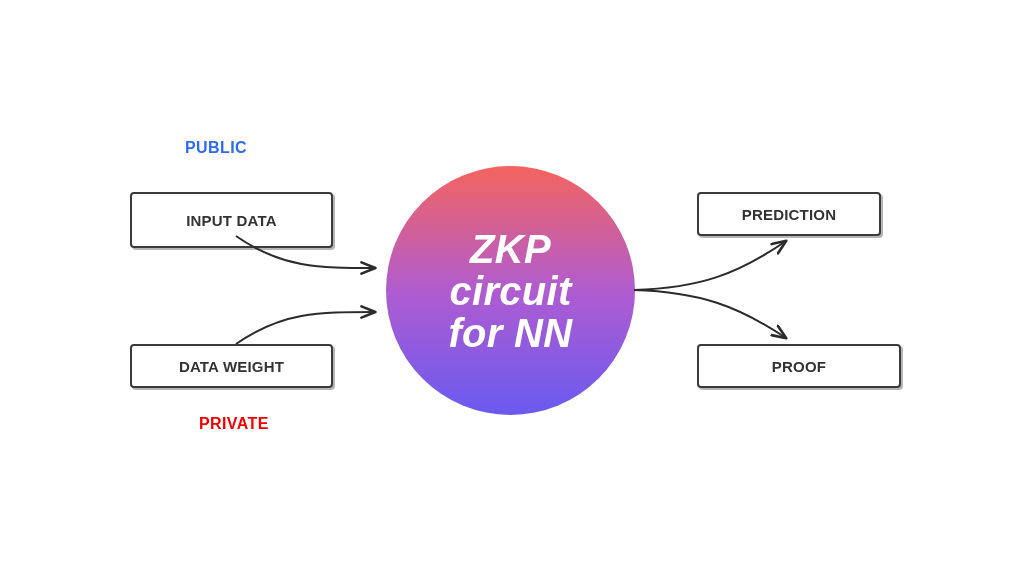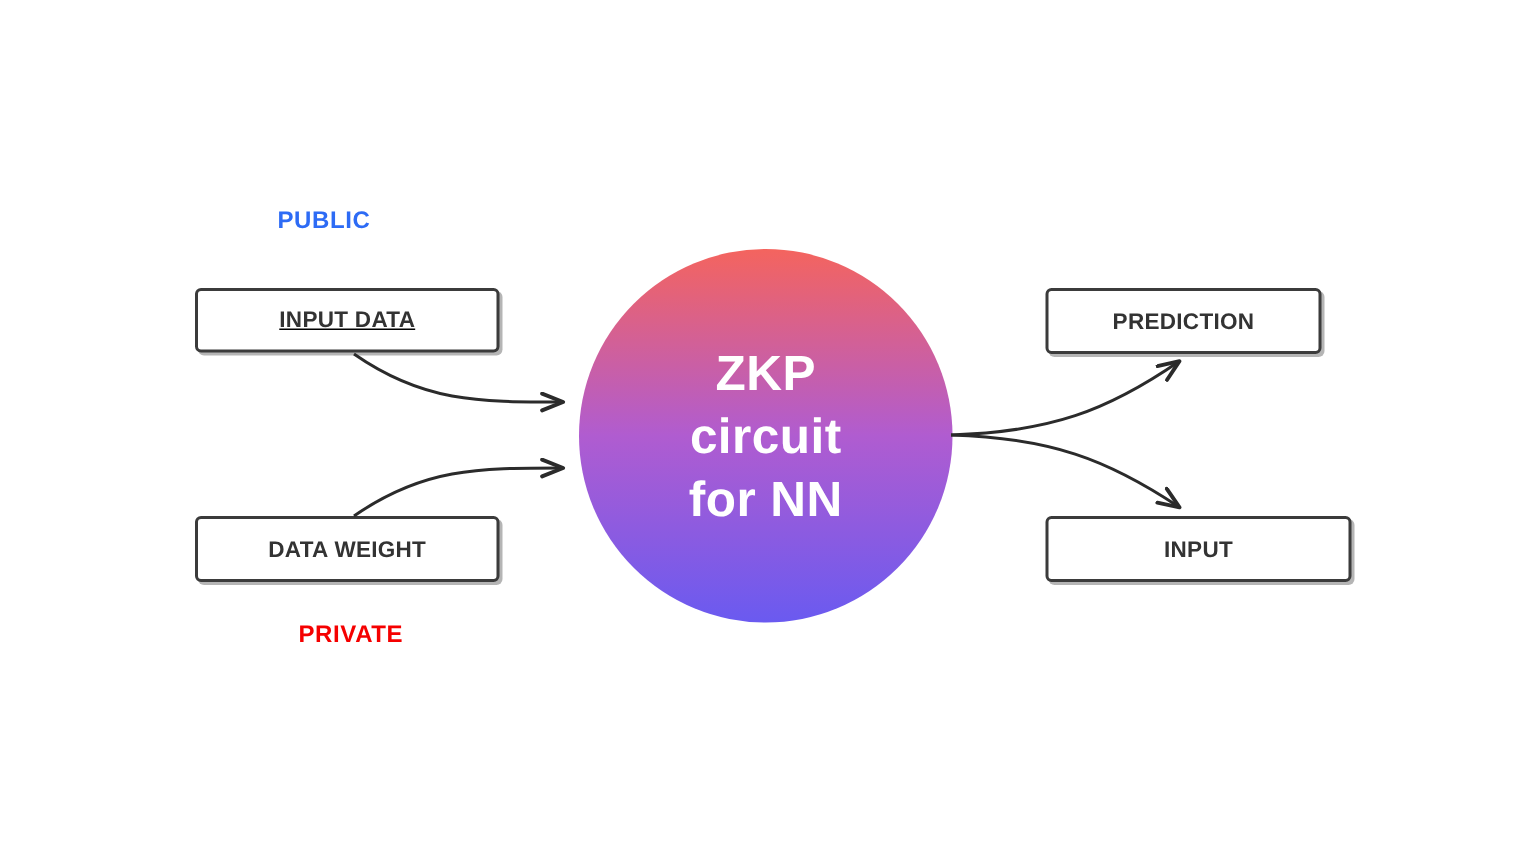--- a/index.html
+++ b/index.html
@@ -50,46 +50,47 @@
     align-items: center;
     justify-content: center;
   }
   .node-box .node-label {
     font-weight: bold;
     font-size: 15px;
     color: #333333;
     letter-spacing: 0.2px;
     white-space: nowrap;
   }
-  #box-input-data   { left: 130px; top: 192px; width: 203px; height: 43px; text-decoration: underline; }
+  #box-input-data   { left: 130px; top: 192px; width: 203px; height: 56px; }
   #box-model-weight { left: 130px; top: 344px; width: 203px; height: 44px; }
   #box-prediction   { left: 697px; top: 192px; width: 184px; height: 44px; }
   #box-proof        { left: 697px; top: 344px; width: 204px; height: 44px; }
 
   
   #zkp-circle {
     position: absolute;
     left: 386px;
     top: 166px;
     width: 249px;
     height: 249px;
     border-radius: 50%;
     display: flex;
     flex-direction: column;
     align-items: center;
     justify-content: center;
   }
   #zkp-circle .circle-line {
     color: #ffffff;
     font-weight: bold;
-    font-size: 33px;
+    font-size: 40px;
     line-height: 42px;
     text-align: center;
     white-space: nowrap;
     letter-spacing: 0.3px;
+    font-style: italic;
   }
 
   
   #connectors {
     position: absolute;
     left: 0;
     top: 0;
     width: 1024px;
     height: 576px;
     pointer-events: none;
@@ -115,21 +116,21 @@
 
   <div class="node-box" id="box-model-weight">
     <span class="node-label">DATA WEIGHT</span>
   </div>
 
   <div class="node-box" id="box-prediction">
     <span class="node-label">PREDICTION</span>
   </div>
 
   <div class="node-box" id="box-proof">
-    <span class="node-label">INPUT</span>
+    <span class="node-label">PROOF</span>
   </div>
 
   <div id="zkp-circle" style="background: linear-gradient(rgb(244, 100, 94) 0%, rgb(176, 92, 208) 50%, rgb(106, 90, 240) 100%);">
     <div class="circle-line" style="color: rgb(255, 255, 255);">ZKP</div>
     <div class="circle-line" style="color: rgb(255, 255, 255);">circuit</div>
     <div class="circle-line" style="color: rgb(255, 255, 255);">for NN</div>
   </div>
 
   <svg id="connectors" viewBox="0 0 1024 576">
     <defs>

